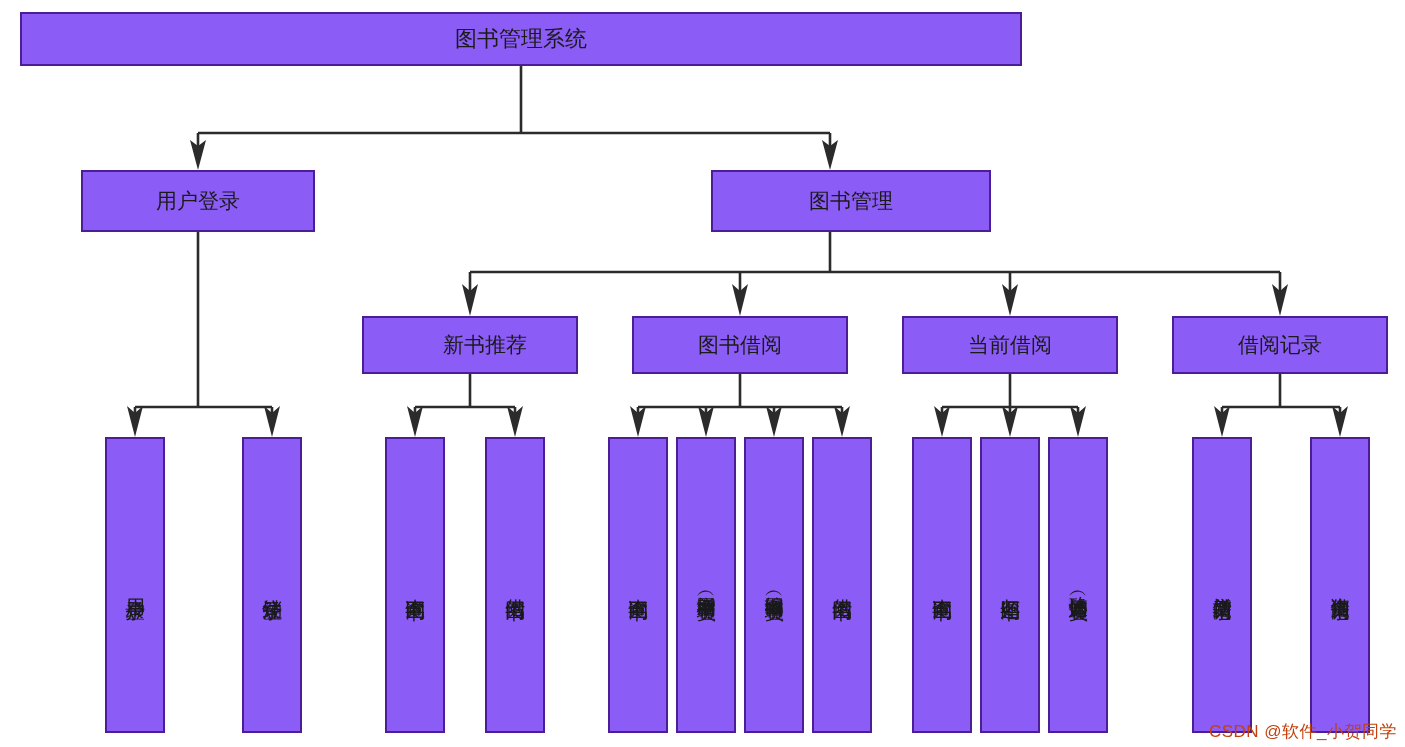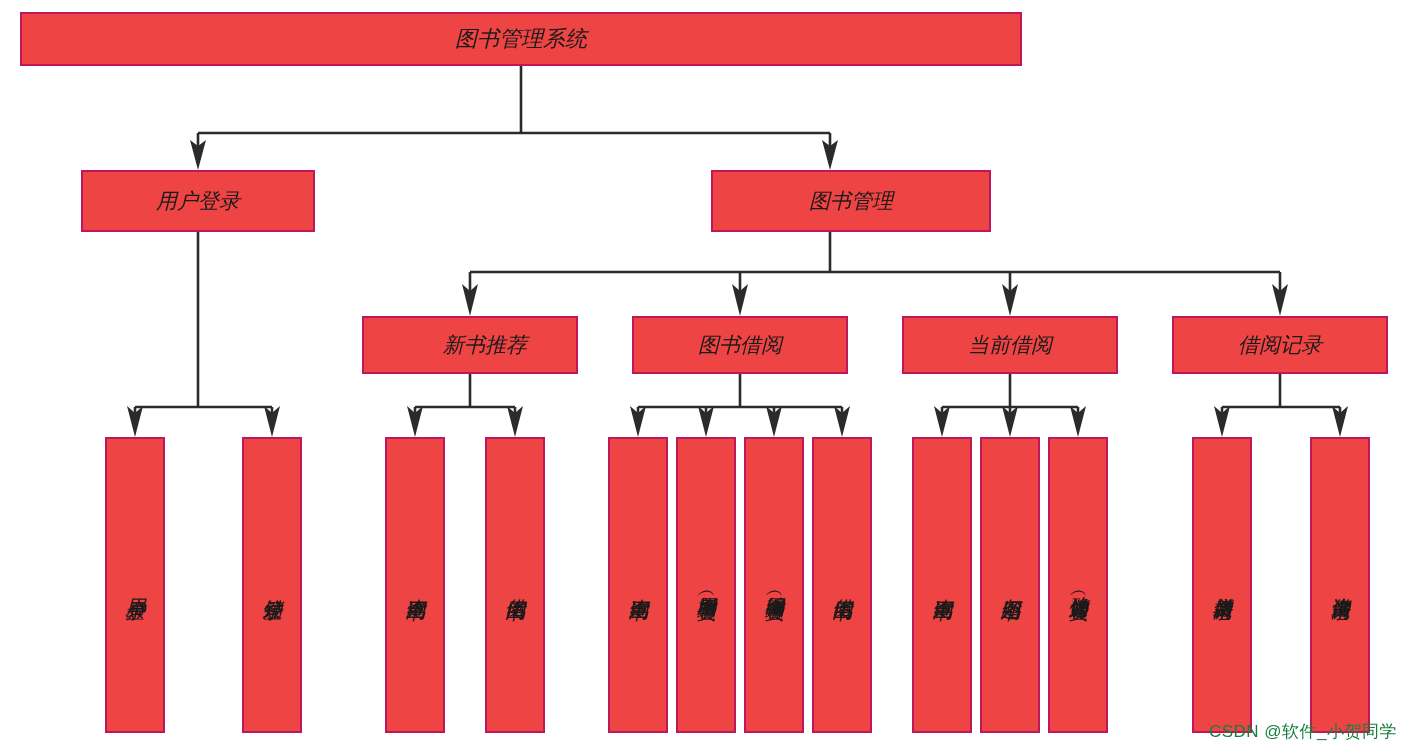--- a/index.html
+++ b/index.html
@@ -13,27 +13,26 @@
   #canvas {
     position: relative;
     width: 1405px;
     height: 747px;
     background: #ffffff;
     overflow: hidden;
   }
   .node {
     position: absolute;
     box-sizing: border-box;
-    border: 2px solid #be185d;
-    background: #ef4444;
+    border: 2px solid #4c1d95;
+    background: #8b5cf6;
     display: flex;
     align-items: center;
     justify-content: center;
     color: #1a1a1a;
-    font-style: italic;
   }
   .node.root {
     left: 20px;
     top: 12px;
     width: 1002px;
     height: 54px;
     font-size: 22px;
   }
   .node.l2 {
     top: 170px;
@@ -87,21 +86,21 @@
     fill: none;
   }
   .arrow-head {
     fill: #2b2b2b;
   }
   #watermark {
     position: absolute;
     right: 8px;
     bottom: 4px;
     font-size: 17px;
-    color: #15803d;
+    color: #c2410c;
     letter-spacing: 0.5px;
     user-select: none;
   }
 </style>
 </head>
 <body>
 
 <div id="canvas">
 
   <svg class="edges" viewBox="0 0 1405 747">

